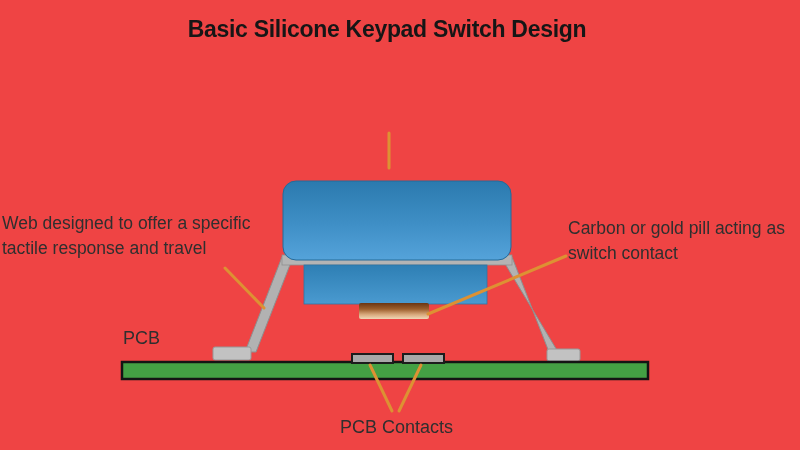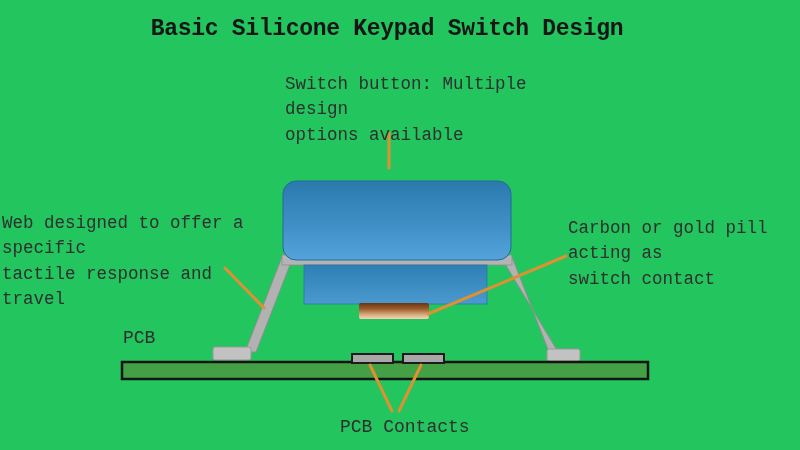--- a/index.html
+++ b/index.html
@@ -5,23 +5,22 @@
   html, body {
     margin: 0;
     padding: 0;
     background: #ffffff;
     font-family: "Liberation Sans", sans-serif;
   }
   .canvas {
     position: relative;
     width: 800px;
     height: 450px;
-    background: #22c55e;
+    background: #ef4444;
     overflow: hidden;
-    font-family: Liberation Mono, monospace;
   }
   .title {
     position: absolute;
     top: 16px;
     left: 0;
     width: 774px;
     margin: 0;
     text-align: center;
     font-size: 23px;
     font-weight: 700;
@@ -91,22 +90,20 @@
 
     <g stroke="#dd9133" stroke-width="3" stroke-linecap="round" fill="none">
       <line x1="389" y1="133" x2="389" y2="168"></line>
       <line x1="225" y1="268" x2="264" y2="308"></line>
       <line x1="428" y1="314" x2="566" y2="256"></line>
       <line x1="370" y1="365" x2="392" y2="411"></line>
       <line x1="421" y1="365" x2="399" y2="411"></line>
     </g>
   </svg>
 
-  <div class="label lbl-switch-button">Switch button: Multiple design
-options available</div>
 
   <div class="label lbl-web">Web designed to offer a specific
 tactile response and travel</div>
 
   <div class="label lbl-carbon-pill">Carbon or gold pill acting as
 switch contact</div>
 
   <div class="label lbl-pcb">PCB</div>
 
   <div class="label lbl-pcb-contacts">PCB Contacts</div>

